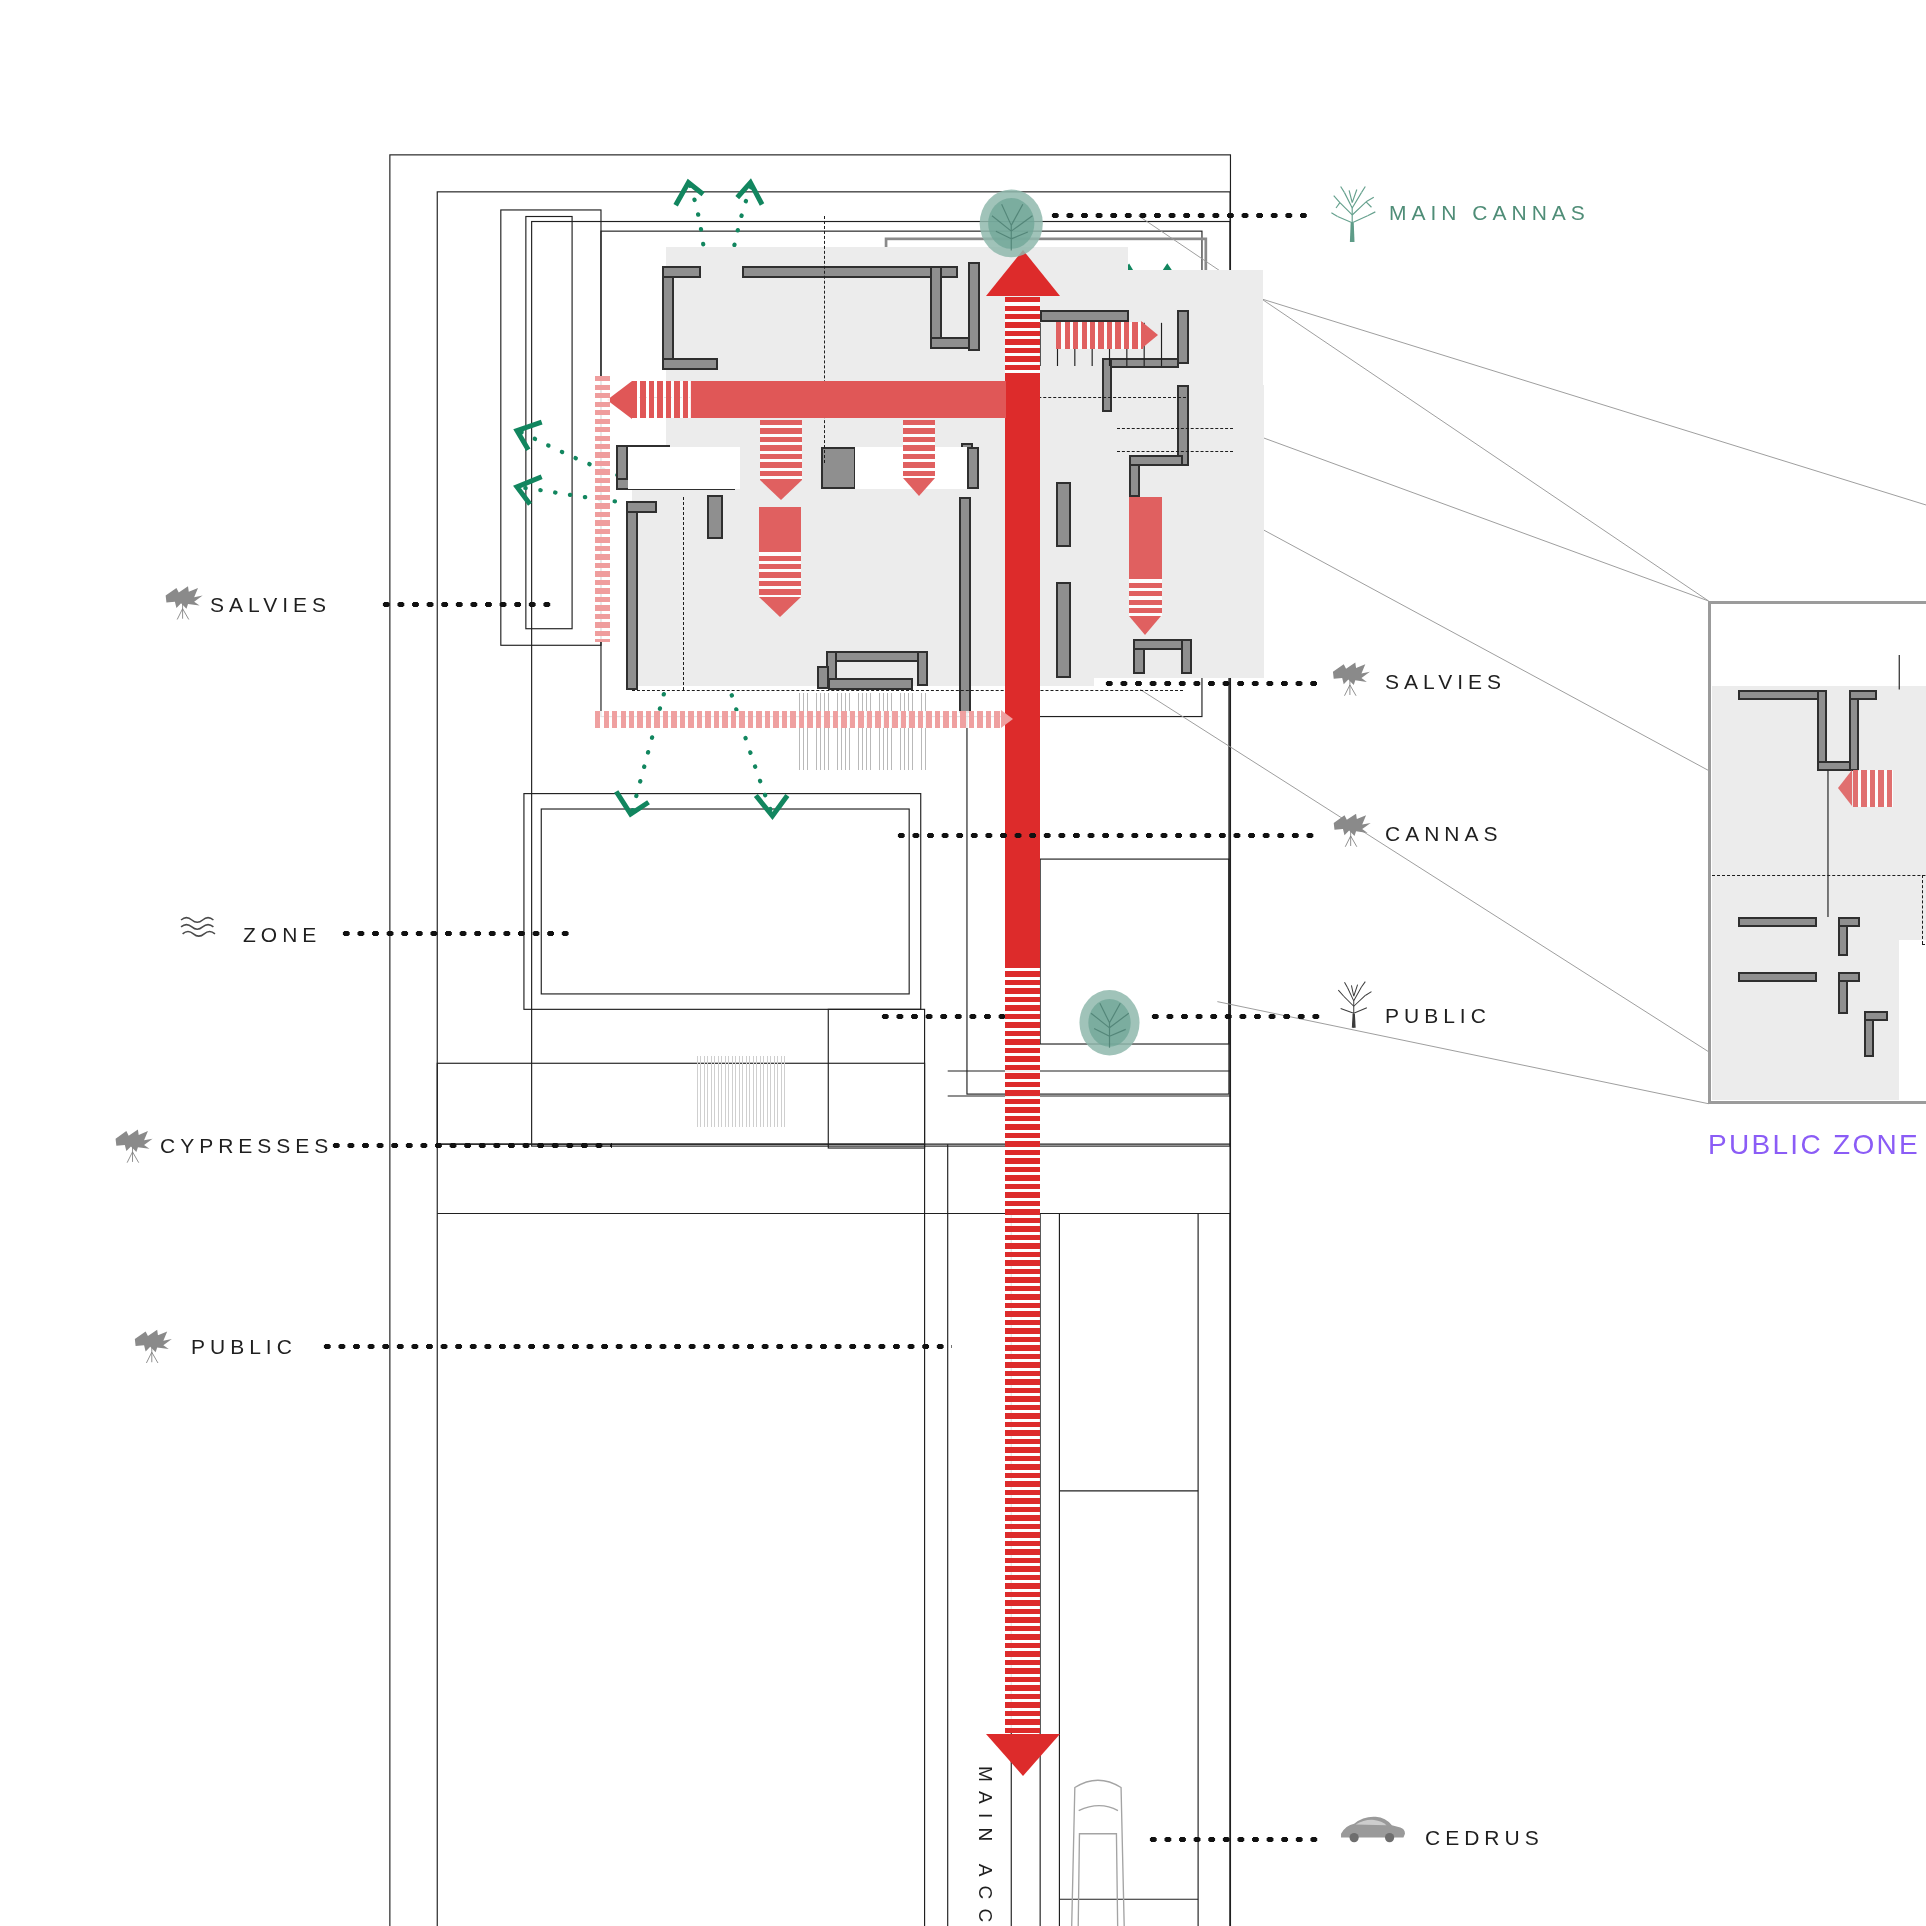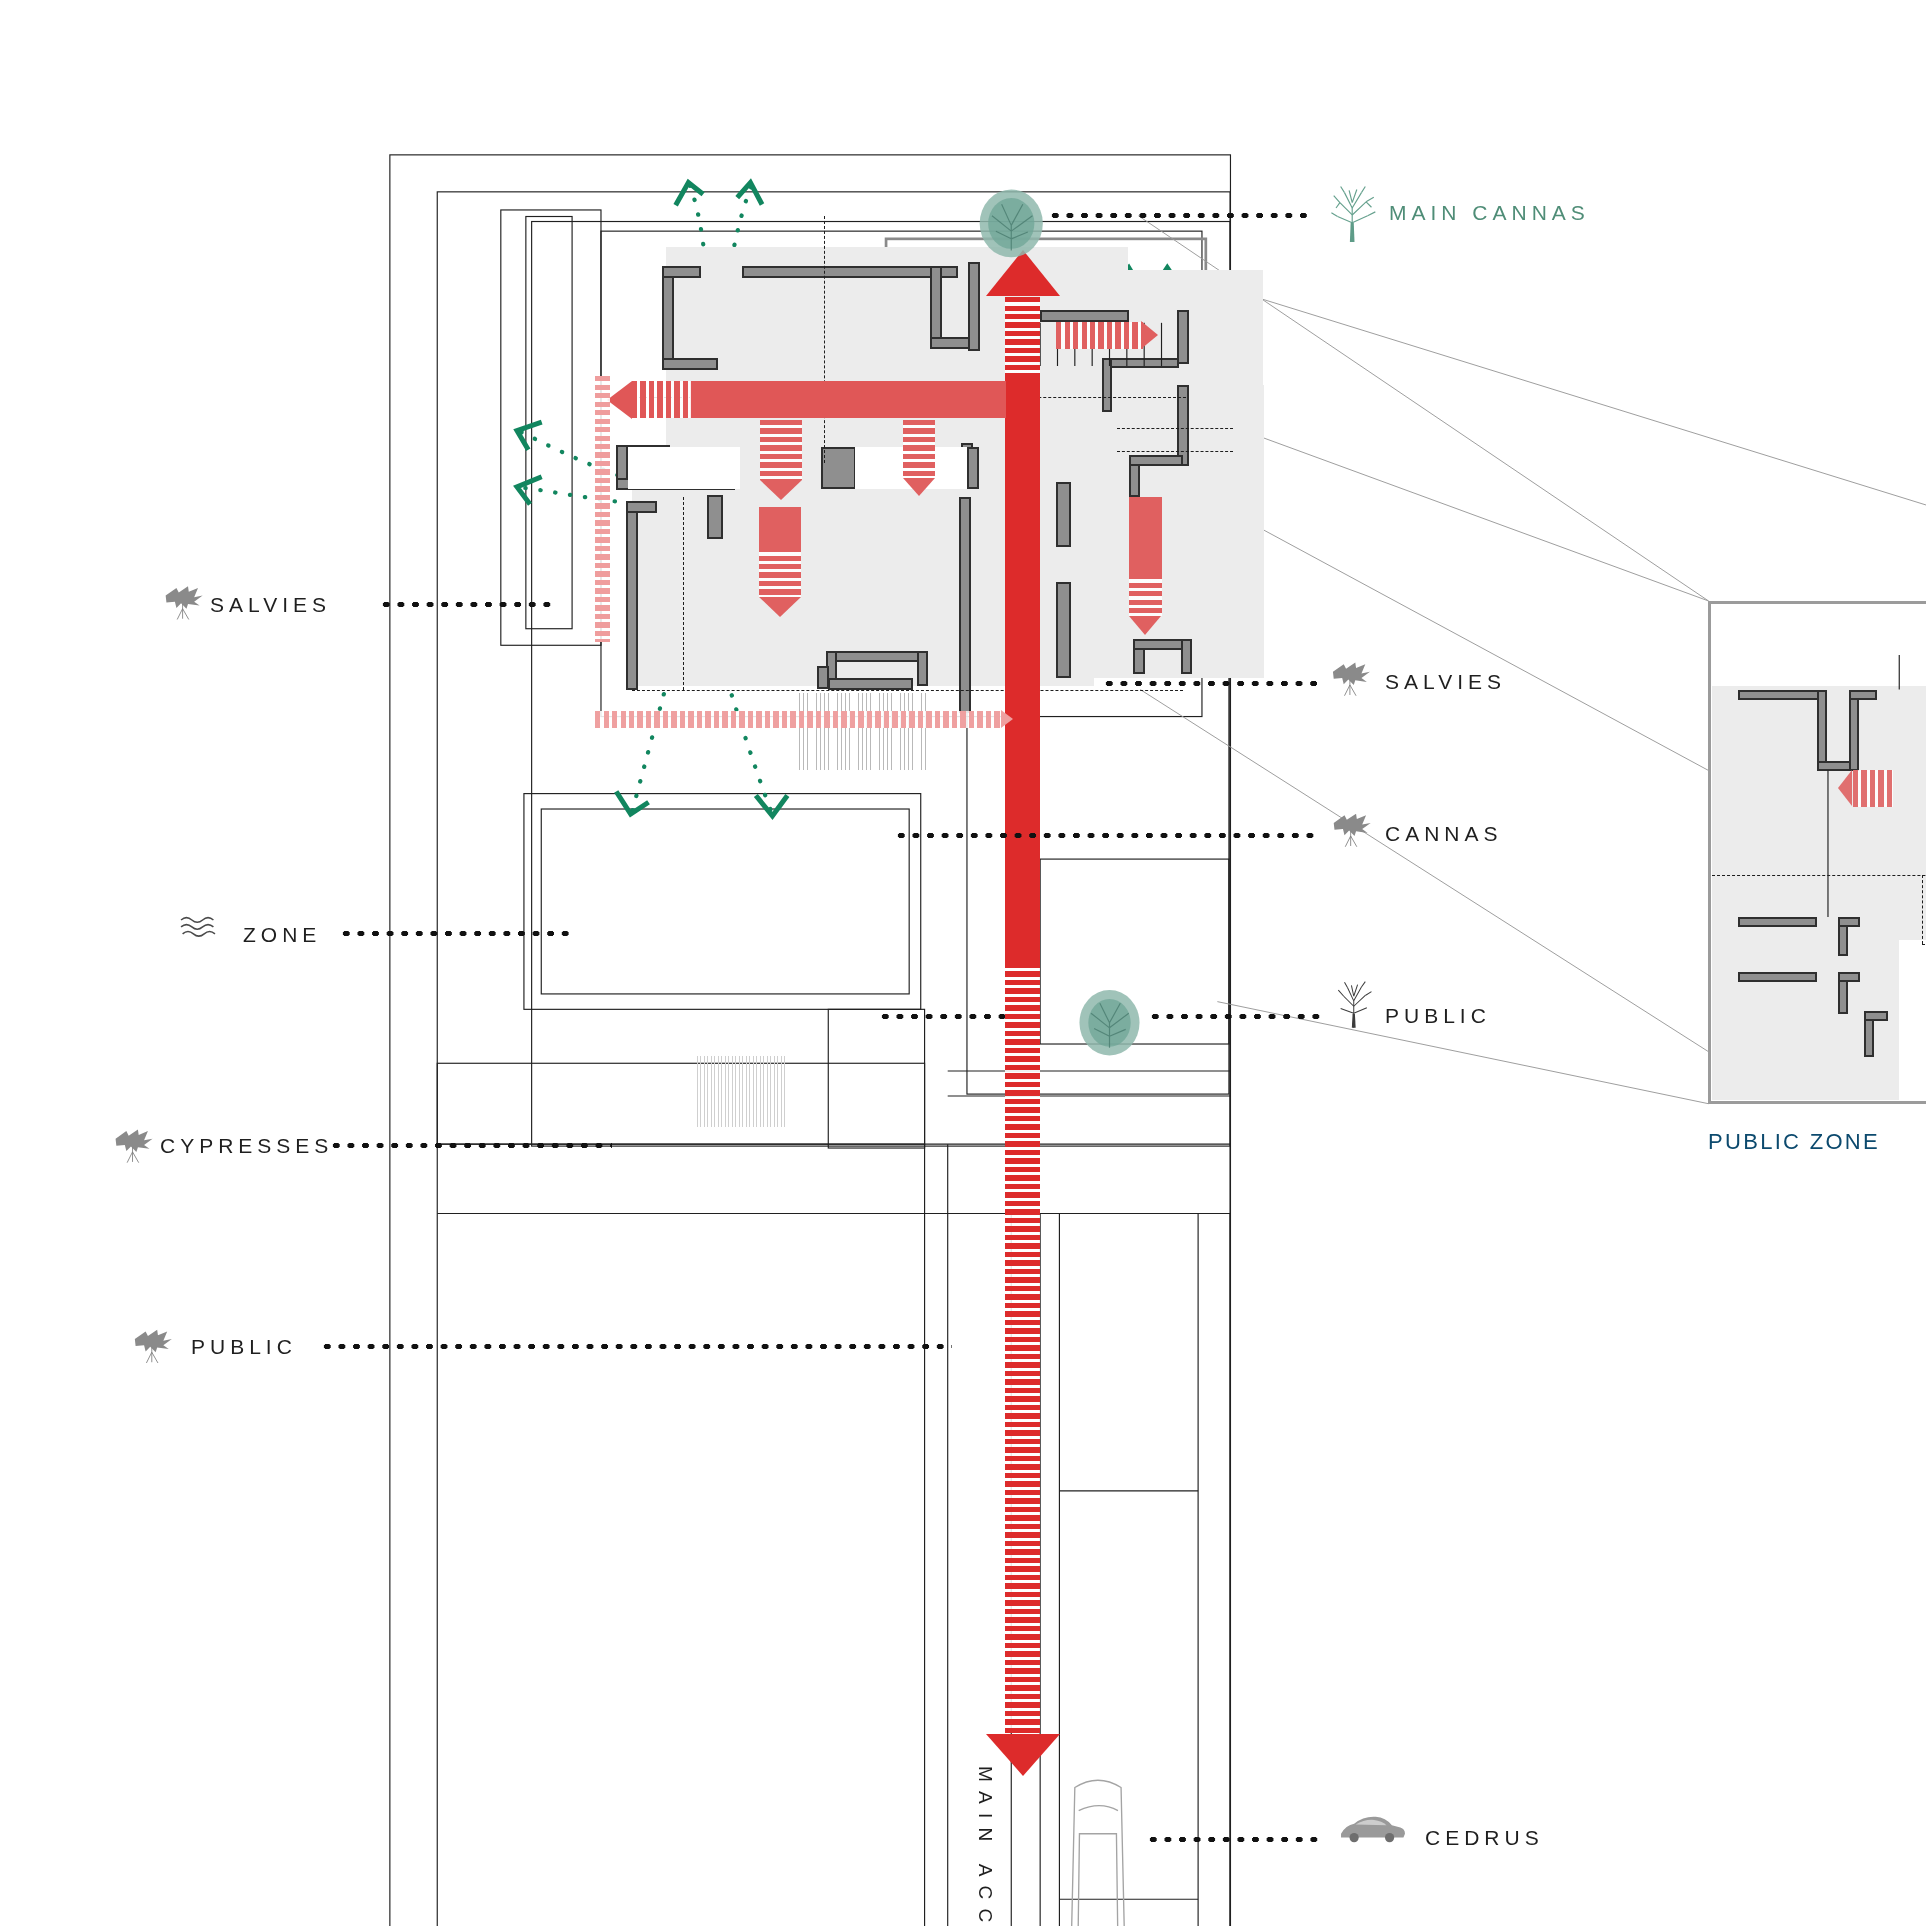--- a/index.html
+++ b/index.html
@@ -5,21 +5,21 @@
   html,body{margin:0;padding:0;background:#fff;}
   body{width:2548px;height:2548px;position:relative;overflow:hidden;
        font-family:"Liberation Sans",sans-serif;color:#1b1b1b;}
   .stage{position:absolute;left:0;top:0;width:2548px;height:2548px;}
   svg{position:absolute;left:0;top:0;width:2548px;height:2548px;overflow:visible;}
 
   
   .lbl{position:absolute;font-size:21px;letter-spacing:5px;color:#1f1f1f;
        white-space:nowrap;font-weight:400;}
   .lbl.green{color:#4f8d77;}
-  .zone-lbl{position:absolute;font-size:22px;letter-spacing:2.3px;color:#0c4a6e;white-space:nowrap;}
+  .zone-lbl{position:absolute;font-size:28px;letter-spacing:2.3px;color:#8b5cf6;white-space:nowrap;}
   .vtext{position:absolute;font-size:19px;letter-spacing:9.2px;color:#1f1f1f;white-space:nowrap;
          transform-origin:0 0;transform:rotate(90deg);}
 
   
   .dots{position:absolute;height:5px;
         background-image:radial-gradient(circle, #111 43%, rgba(0,0,0,0) 45%);
         background-size:14.6px 5px;background-repeat:repeat-x;}
 
   
   .rect{position:absolute;box-sizing:border-box;}

